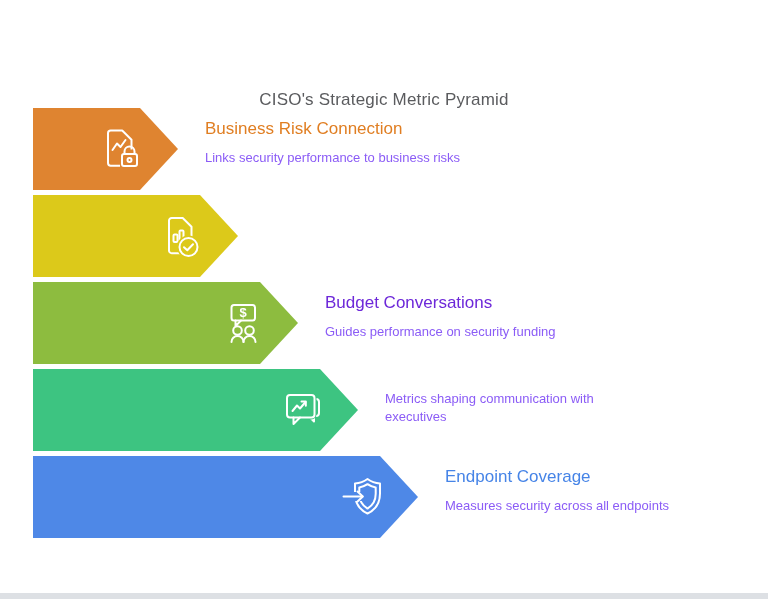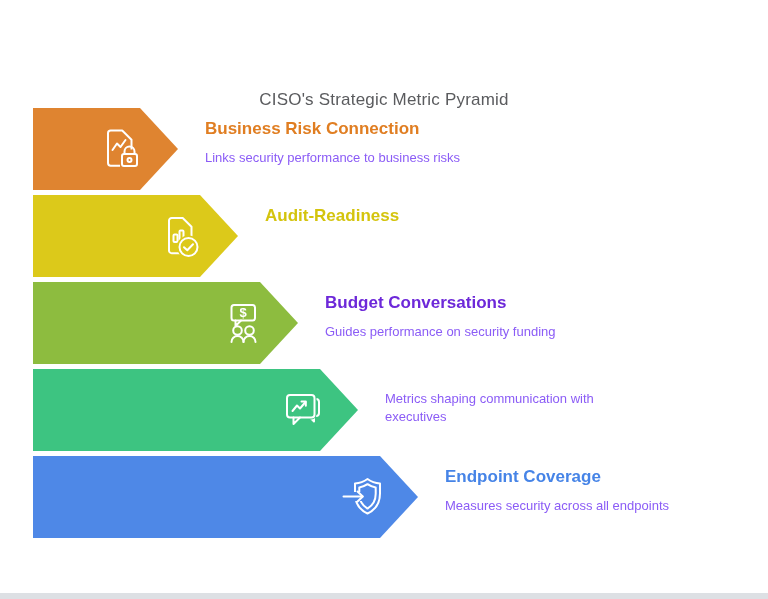--- a/index.html
+++ b/index.html
@@ -12,21 +12,21 @@
     font-size:17px;color:#5a5b5e;letter-spacing:.2px;margin-top:44px;
   }
   .bar{position:absolute;left:33px;height:82px;}
   .arrow{
     position:absolute;inset:0;background:var(--bar);
     clip-path:polygon(0 0, calc(100% - 38px) 0, 100% 50%, calc(100% - 38px) 100%, 0 100%);
   }
   .icon{position:absolute;top:15px;right:32px;width:52px;height:52px;}
   .icon *{vector-effect:non-scaling-stroke;}
   .label{position:absolute;}
-  .step-title{font-size:17px;font-weight:700;line-height:20px;}
+  .step-title{font-size:17px;font-weight:400;line-height:20px;}
   .step-desc{font-size:13px;color:#8b5cf6;line-height:18px;margin-top:10px;}
   .w-narrow{max-width:240px;}
   .bottom-edge{position:absolute;left:0;bottom:0;width:768px;height:6px;background:#dde0e4;}
   svg{display:block;}
 </style>
 </head>
 <body>
 
 <div class="page">
 
@@ -53,21 +53,20 @@
     <svg class="icon" viewBox="0 0 52 52" fill="none" stroke="#fff" stroke-width="2" stroke-linecap="round" stroke-linejoin="round">
       <path d="M15 40.5 V10.7 A2.7 2.7 0 0 1 17.7 8 H28.7 L37.5 16.8 V40.5 A2.7 2.7 0 0 1 34.8 43.2 H17.7 A2.7 2.7 0 0 1 15 40.5 Z"></path>
       <rect x="19.5" y="24.5" width="4" height="7.5" rx="1"></rect>
       <rect x="25.5" y="20.5" width="4" height="11.5" rx="1"></rect>
       <circle cx="34.5" cy="37" r="11.5" fill="var(--bar)" stroke="none"></circle>
       <circle cx="34.5" cy="37" r="9"></circle>
       <polyline points="30,37.2 33.3,40.3 39,34.3"></polyline>
     </svg>
   </div>
   <div class="label" style="left:265px;top:206px">
-    <div class="step-title" style="color: rgb(212, 196, 13);">Audit-Readiness</div>
   </div>
 
   <div class="bar" style="top: 282px; width: 265px; --bar: #8DBC3F;">
     <div class="arrow"></div>
     <svg class="icon" viewBox="0 0 52 52" fill="none" stroke="#fff" stroke-width="2" stroke-linecap="round" stroke-linejoin="round">
       <rect x="17.5" y="8" width="23.5" height="15.5" rx="2.5"></rect>
       <path d="M21.5 23.5 V29 L27 23.5"></path>
       <text x="29.2" y="20" font-size="13" font-weight="700" fill="#fff" stroke="none" text-anchor="middle" font-family="Liberation Sans, sans-serif">$</text>
       <circle cx="23.5" cy="33.5" r="4.3"></circle>
       <path d="M17.5 45 a6 6 0 0 1 12 0"></path>

